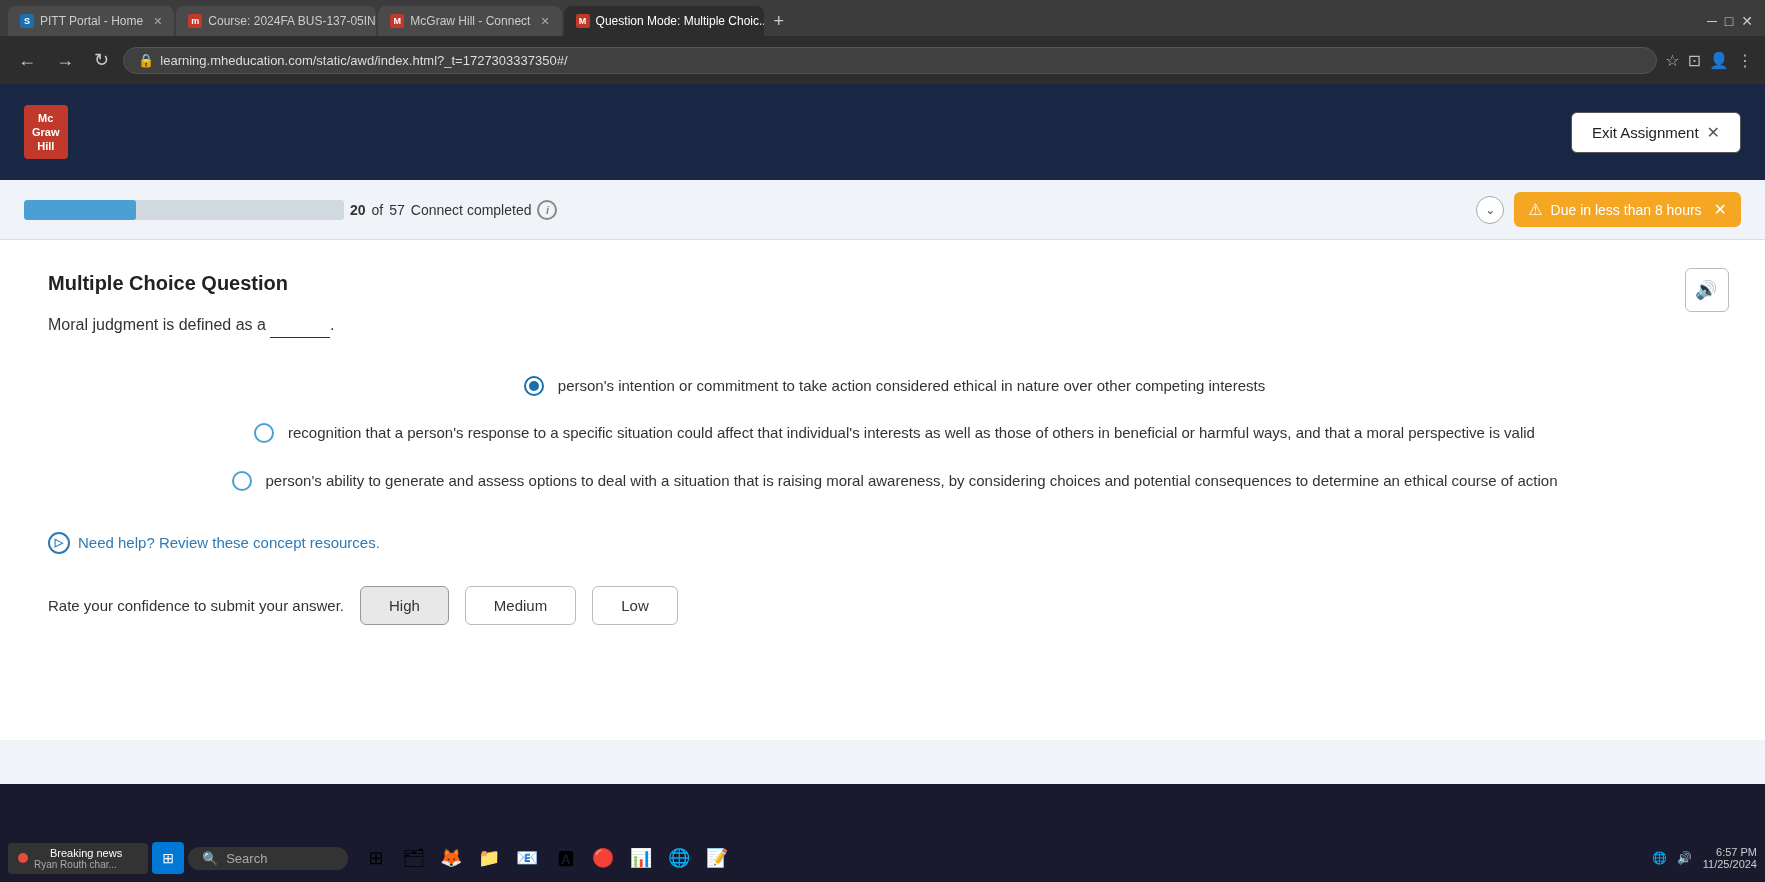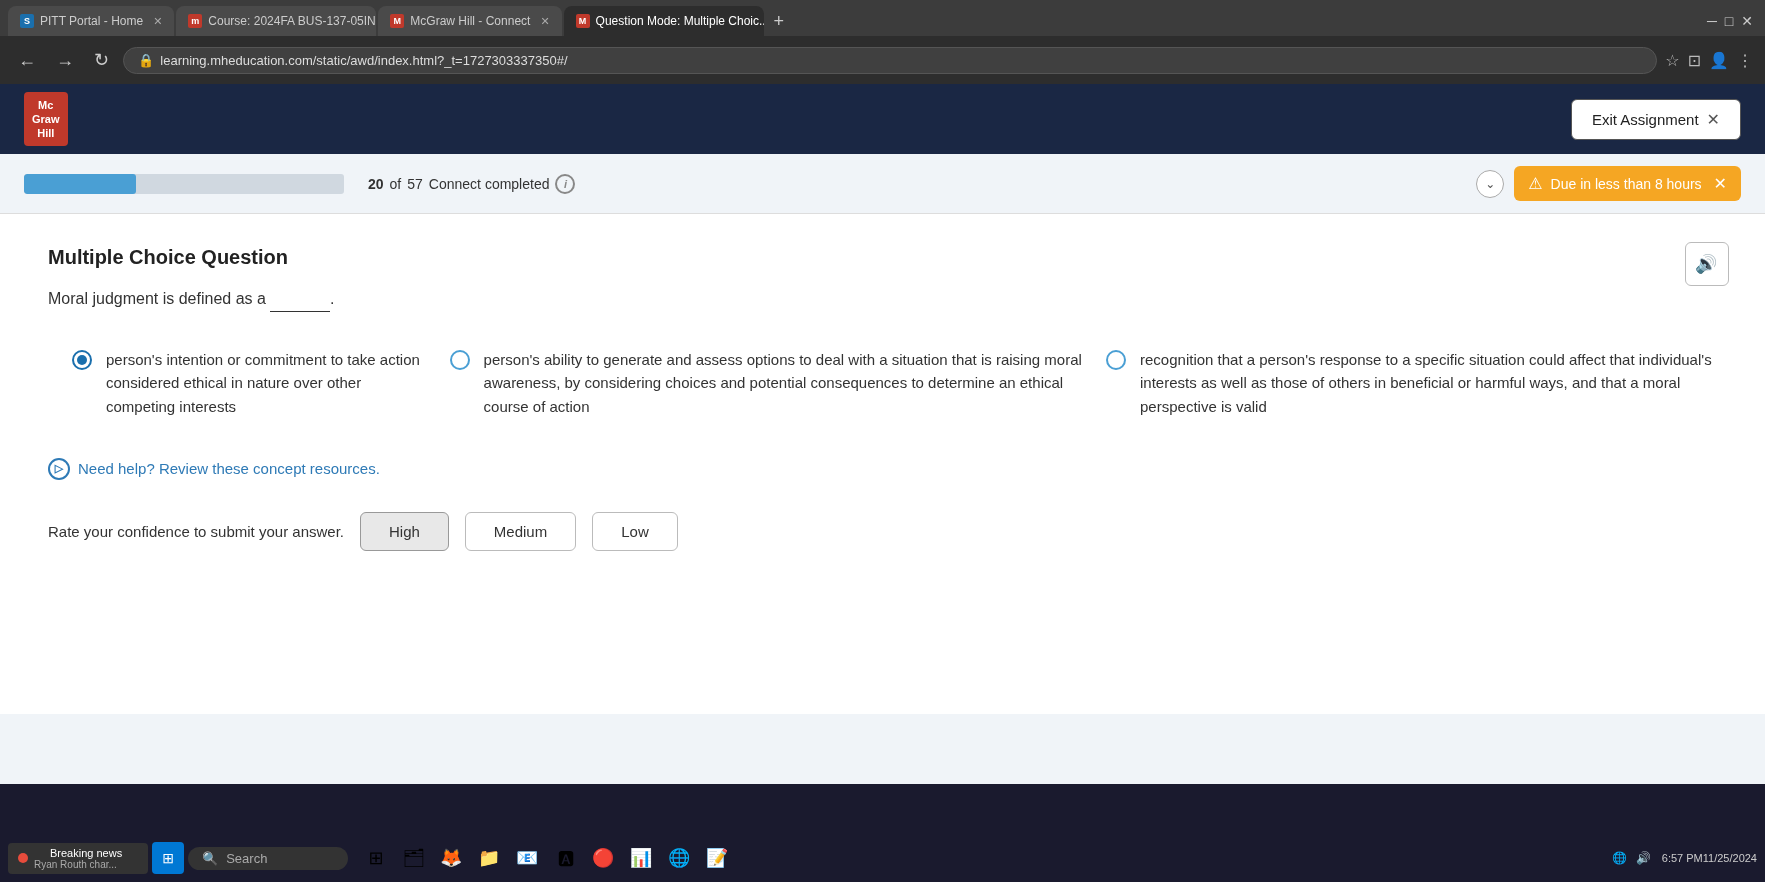--- a/index.html
+++ b/index.html
@@ -116,21 +116,21 @@
     .app-container {
       background: #f0f4f8;
       min-height: 700px;
     }
     .app-header {
       background: #1a2744;
       display: flex;
       align-items: center;
       justify-content: space-between;
       padding: 0 24px;
-      height: 70px;
+      height: 96px;
     }
     .mcgraw-logo {
       background: #c0392b;
       color: white;
       font-size: 11px;
       font-weight: bold;
       padding: 6px 8px;
       border-radius: 4px;
       line-height: 1.3;
       text-align: center;
@@ -158,21 +158,21 @@
       background: #f0f4f8;
       padding: 12px 24px;
       display: flex;
       align-items: center;
       justify-content: space-between;
       border-bottom: 1px solid #ddd;
     }
     .progress-left {
       display: flex;
       align-items: flex-end;
-      gap: 24px;
+      gap: 6px;
     }
     .progress-bar-container {
       width: 320px;
       height: 20px;
       background: #d0d8e0;
       border-radius: 3px;
       overflow: hidden;
       position: relative;
     }
     .progress-bar-fill {
@@ -279,21 +279,21 @@
       display: flex;
       align-items: center;
       justify-content: center;
       cursor: pointer;
       font-size: 18px;
       color: #555;
     }
 
     .options-area {
       display: flex;
-      flex-direction: row;
+      flex-direction: column;
       gap: 24px;
       margin-left: 24px;
       margin-bottom: 40px;
       align-items: center;
     }
     .option {
       display: flex;
       align-items: flex-start;
       gap: 14px;
       cursor: pointer;
@@ -436,21 +436,21 @@
     .taskbar-right {
       margin-left: auto;
       display: flex;
       align-items: center;
       gap: 10px;
       color: #ccc;
       font-size: 12px;
     }
     .taskbar-time {
       display: flex;
-      flex-direction: row;
+      flex-direction: column;
       align-items: flex-end;
       font-size: 11px;
       color: #ccc;
     }
   </style>
 </head>
 <body>
 
 <div class="browser-chrome">
 
@@ -561,26 +561,26 @@
 
       <div class="option">
         <div class="radio-outer selected">
           <div class="radio-inner"></div>
         </div>
         <span class="option-text">person's intention or commitment to take action considered ethical in nature over other competing interests</span>
       </div>
 
       <div class="option">
         <div class="radio-outer"></div>
-        <span class="option-text">person's ability to generate and assess options to deal with a situation that is raising moral awareness, by considering choices and potential consequences to determine an ethical course of action</span>
+        <span class="option-text">recognition that a person's response to a specific situation could affect that individual's interests as well as those of others in beneficial or harmful ways, and that a moral perspective is valid</span>
       </div>
 
       <div class="option">
         <div class="radio-outer"></div>
-        <span class="option-text">recognition that a person's response to a specific situation could affect that individual's interests as well as those of others in beneficial or harmful ways, and that a moral perspective is valid</span>
+        <span class="option-text">person's ability to generate and assess options to deal with a situation that is raising moral awareness, by considering choices and potential consequences to determine an ethical course of action</span>
       </div>
     </div>
 
     <div class="help-link">
       <div class="help-circle">
         <span>▷</span>
       </div>
       <span>Need help? Review these concept resources.</span>
     </div>
 

